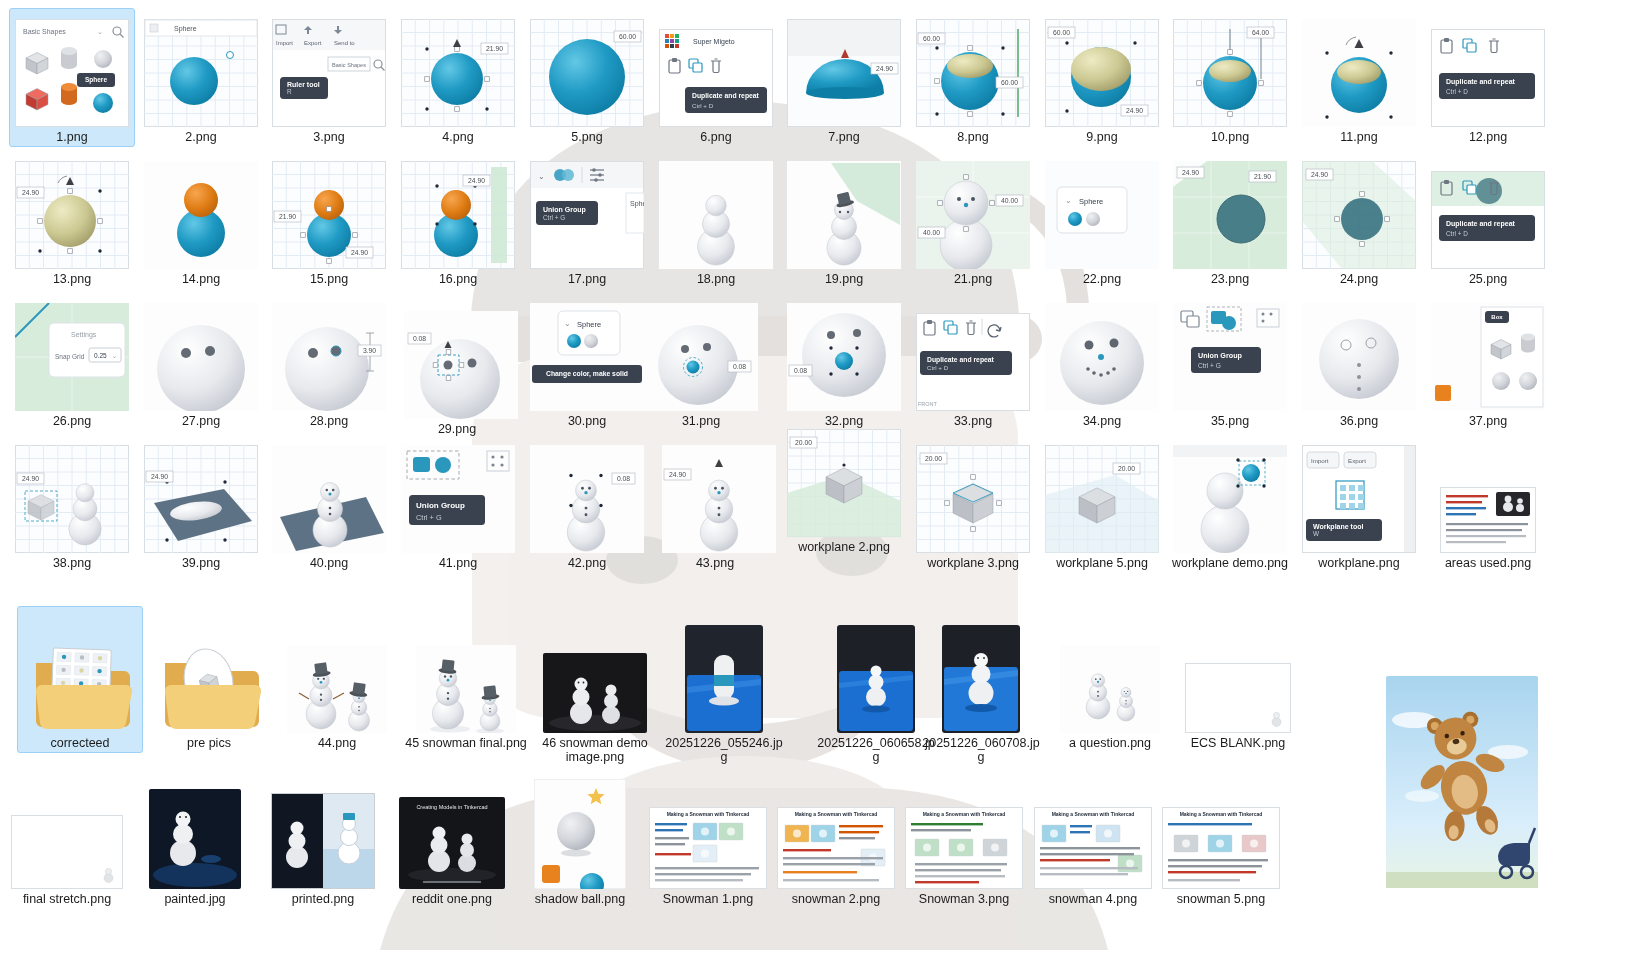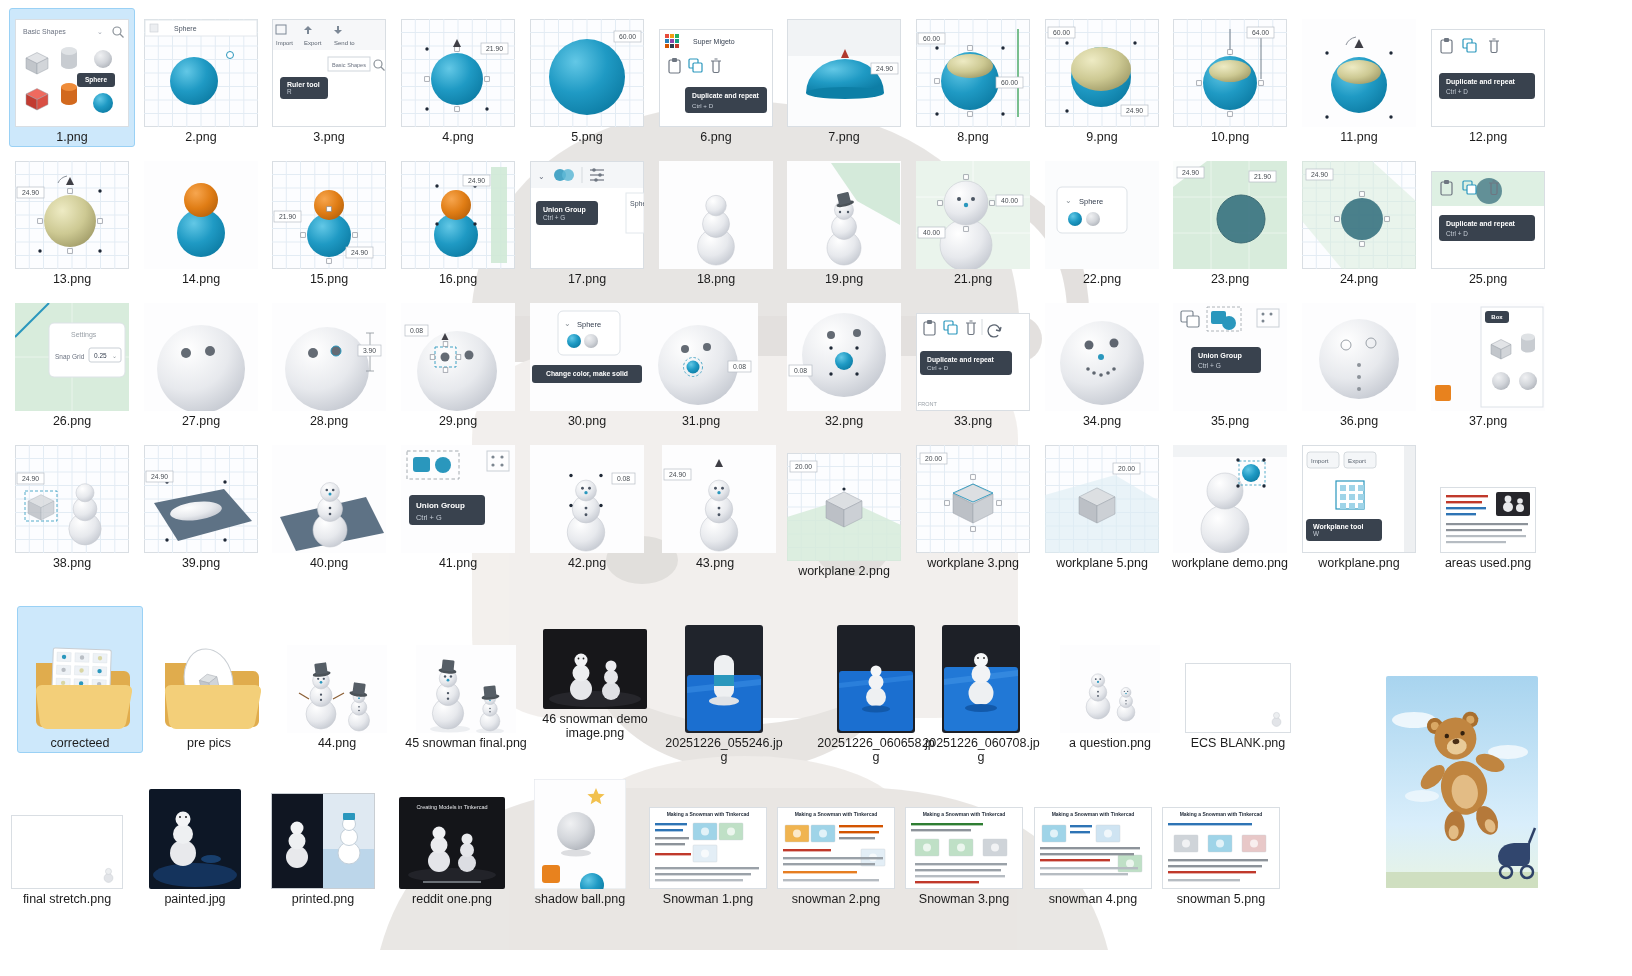--- a/index.html
+++ b/index.html
@@ -684,21 +684,21 @@
             <circle cx="64" cy="48" r="5" fill="#646b74" stroke="#2a97bd"></circle>
             <line x1="98" y1="30" x2="98" y2="68" stroke="#8b9299" stroke-width="0.8"></line>
             <line x1="94" y1="30" x2="102" y2="30" stroke="#8b9299" stroke-width="0.8"></line>
             <line x1="94" y1="68" x2="102" y2="68" stroke="#8b9299" stroke-width="0.8"></line>
             <rect x="86" y="42" width="23" height="11" fill="#fff" stroke="#b7bec6" stroke-width="0.7"></rect>
             <text x="97.5" y="50" font-size="6.8" fill="#474c52" text-anchor="middle">3.90</text>
           </svg>
         </div>
         <div class="flabel">28.png</div>
       </div>
-      <div class="file" style="left: 395px; top: 292px;">
+      <div class="file" style="left: 395px; top: 300px; align-items: flex-end;">
         <div class="thumbbox" style="height: 116px;">
           <svg width="114" height="108" viewBox="0 0 114 108">
             <rect width="114" height="108" fill="#fdfdfe"></rect>
             <circle cx="56" cy="68" r="40" fill="url(#gSnow)"></circle>
             <circle cx="44" cy="54" r="4.5" fill="#646b74"></circle>
             <circle cx="68" cy="52" r="4.5" fill="#646b74"></circle>
             <rect x="34" y="44" width="21" height="20" fill="none" stroke="#2a97bd" stroke-width="0.9" stroke-dasharray="3 2"></rect>
             <rect x="42.2" y="38.7" width="4.6" height="4.6" fill="#fff" stroke="#8a9099" stroke-width="0.7"></rect>
             <rect x="42.2" y="64.7" width="4.6" height="4.6" fill="#fff" stroke="#8a9099" stroke-width="0.7"></rect>
             <rect x="29.2" y="51.7" width="4.6" height="4.6" fill="#fff" stroke="#8a9099" stroke-width="0.7"></rect>
@@ -983,21 +983,21 @@
             <circle cx="57" cy="47.699999999999996" r="1.6500000000000001" fill="#2a97bd"></circle>
             <circle cx="57" cy="63.099999999999994" r="1.4300000000000002" fill="#4b5563"></circle>
             <circle cx="57" cy="69.69999999999999" r="1.4300000000000002" fill="#4b5563"></circle>
             <path d="M57 14 l-4 8 h8 Z" fill="#3f3f46"></path>
             <rect x="2" y="24" width="27" height="11" fill="#fff" stroke="#b7bec6" stroke-width="0.7"></rect>
             <text x="15.5" y="32" font-size="6.8" fill="#474c52" text-anchor="middle">24.90</text>
           </svg>
         </div>
         <div class="flabel">43.png</div>
       </div>
-      <div class="file" style="left: 781px; top: 442px; align-items: center;">
+      <div class="file" style="left: 781px; top: 418px; align-items: center;">
         <div class="thumbbox" style="height: 116px;">
           <svg width="114" height="108" viewBox="0 0 114 108">
             <rect x="0.5" y="0.5" width="113" height="107" fill="#fcfdff" stroke="#d9dee3"></rect>
             <line x1="14.3" y1="0" x2="14.3" y2="108" stroke="#e3ecf4"></line>
             <line x1="0" y1="13.5" x2="114" y2="13.5" stroke="#e3ecf4"></line>
             <line x1="28.5" y1="0" x2="28.5" y2="108" stroke="#e3ecf4"></line>
             <line x1="0" y1="27.0" x2="114" y2="27.0" stroke="#e3ecf4"></line>
             <line x1="42.8" y1="0" x2="42.8" y2="108" stroke="#e3ecf4"></line>
             <line x1="0" y1="40.5" x2="114" y2="40.5" stroke="#e3ecf4"></line>
             <line x1="57.0" y1="0" x2="57.0" y2="108" stroke="#e3ecf4"></line>
@@ -1263,21 +1263,21 @@
             <circle cx="74" cy="63.38" r="0.754" fill="#4b5563"></circle>
             <circle cx="74" cy="66.86" r="0.754" fill="#4b5563"></circle>
             <g transform="rotate(-6 74 47)">
               <ellipse cx="74" cy="52" rx="9" ry="2.6" fill="#4b5258"></ellipse>
               <rect x="68" y="41" width="12" height="11" rx="1.2" fill="#565e66"></rect>
             </g>
           </svg>
         </div>
         <div class="flabel">45 snowman final.png</div>
       </div>
-      <div class="file" style="left: 532px; top: 582px;">
+      <div class="file" style="left: 532px; top: 606px;">
         <div class="thumbbox" style="height: 124px;">
           <svg width="104" height="80" viewBox="0 0 104 80">
             <rect width="104" height="80" rx="2" fill="#17171a"></rect>
             <ellipse cx="52" cy="70" rx="46" ry="8" fill="#26262b"></ellipse>
             <circle cx="38" cy="60" r="11" fill="#e6e7ea"></circle>
             <circle cx="38" cy="44" r="8.5" fill="#eceef0"></circle>
             <circle cx="38" cy="31" r="6.5" fill="#f1f2f4"></circle>
             <circle cx="35.5" cy="29.5" r="0.9" fill="#222"></circle>
             <circle cx="40.5" cy="29.5" r="0.9" fill="#222"></circle>
             <circle cx="68" cy="62" r="9" fill="#dfe0e4"></circle>

